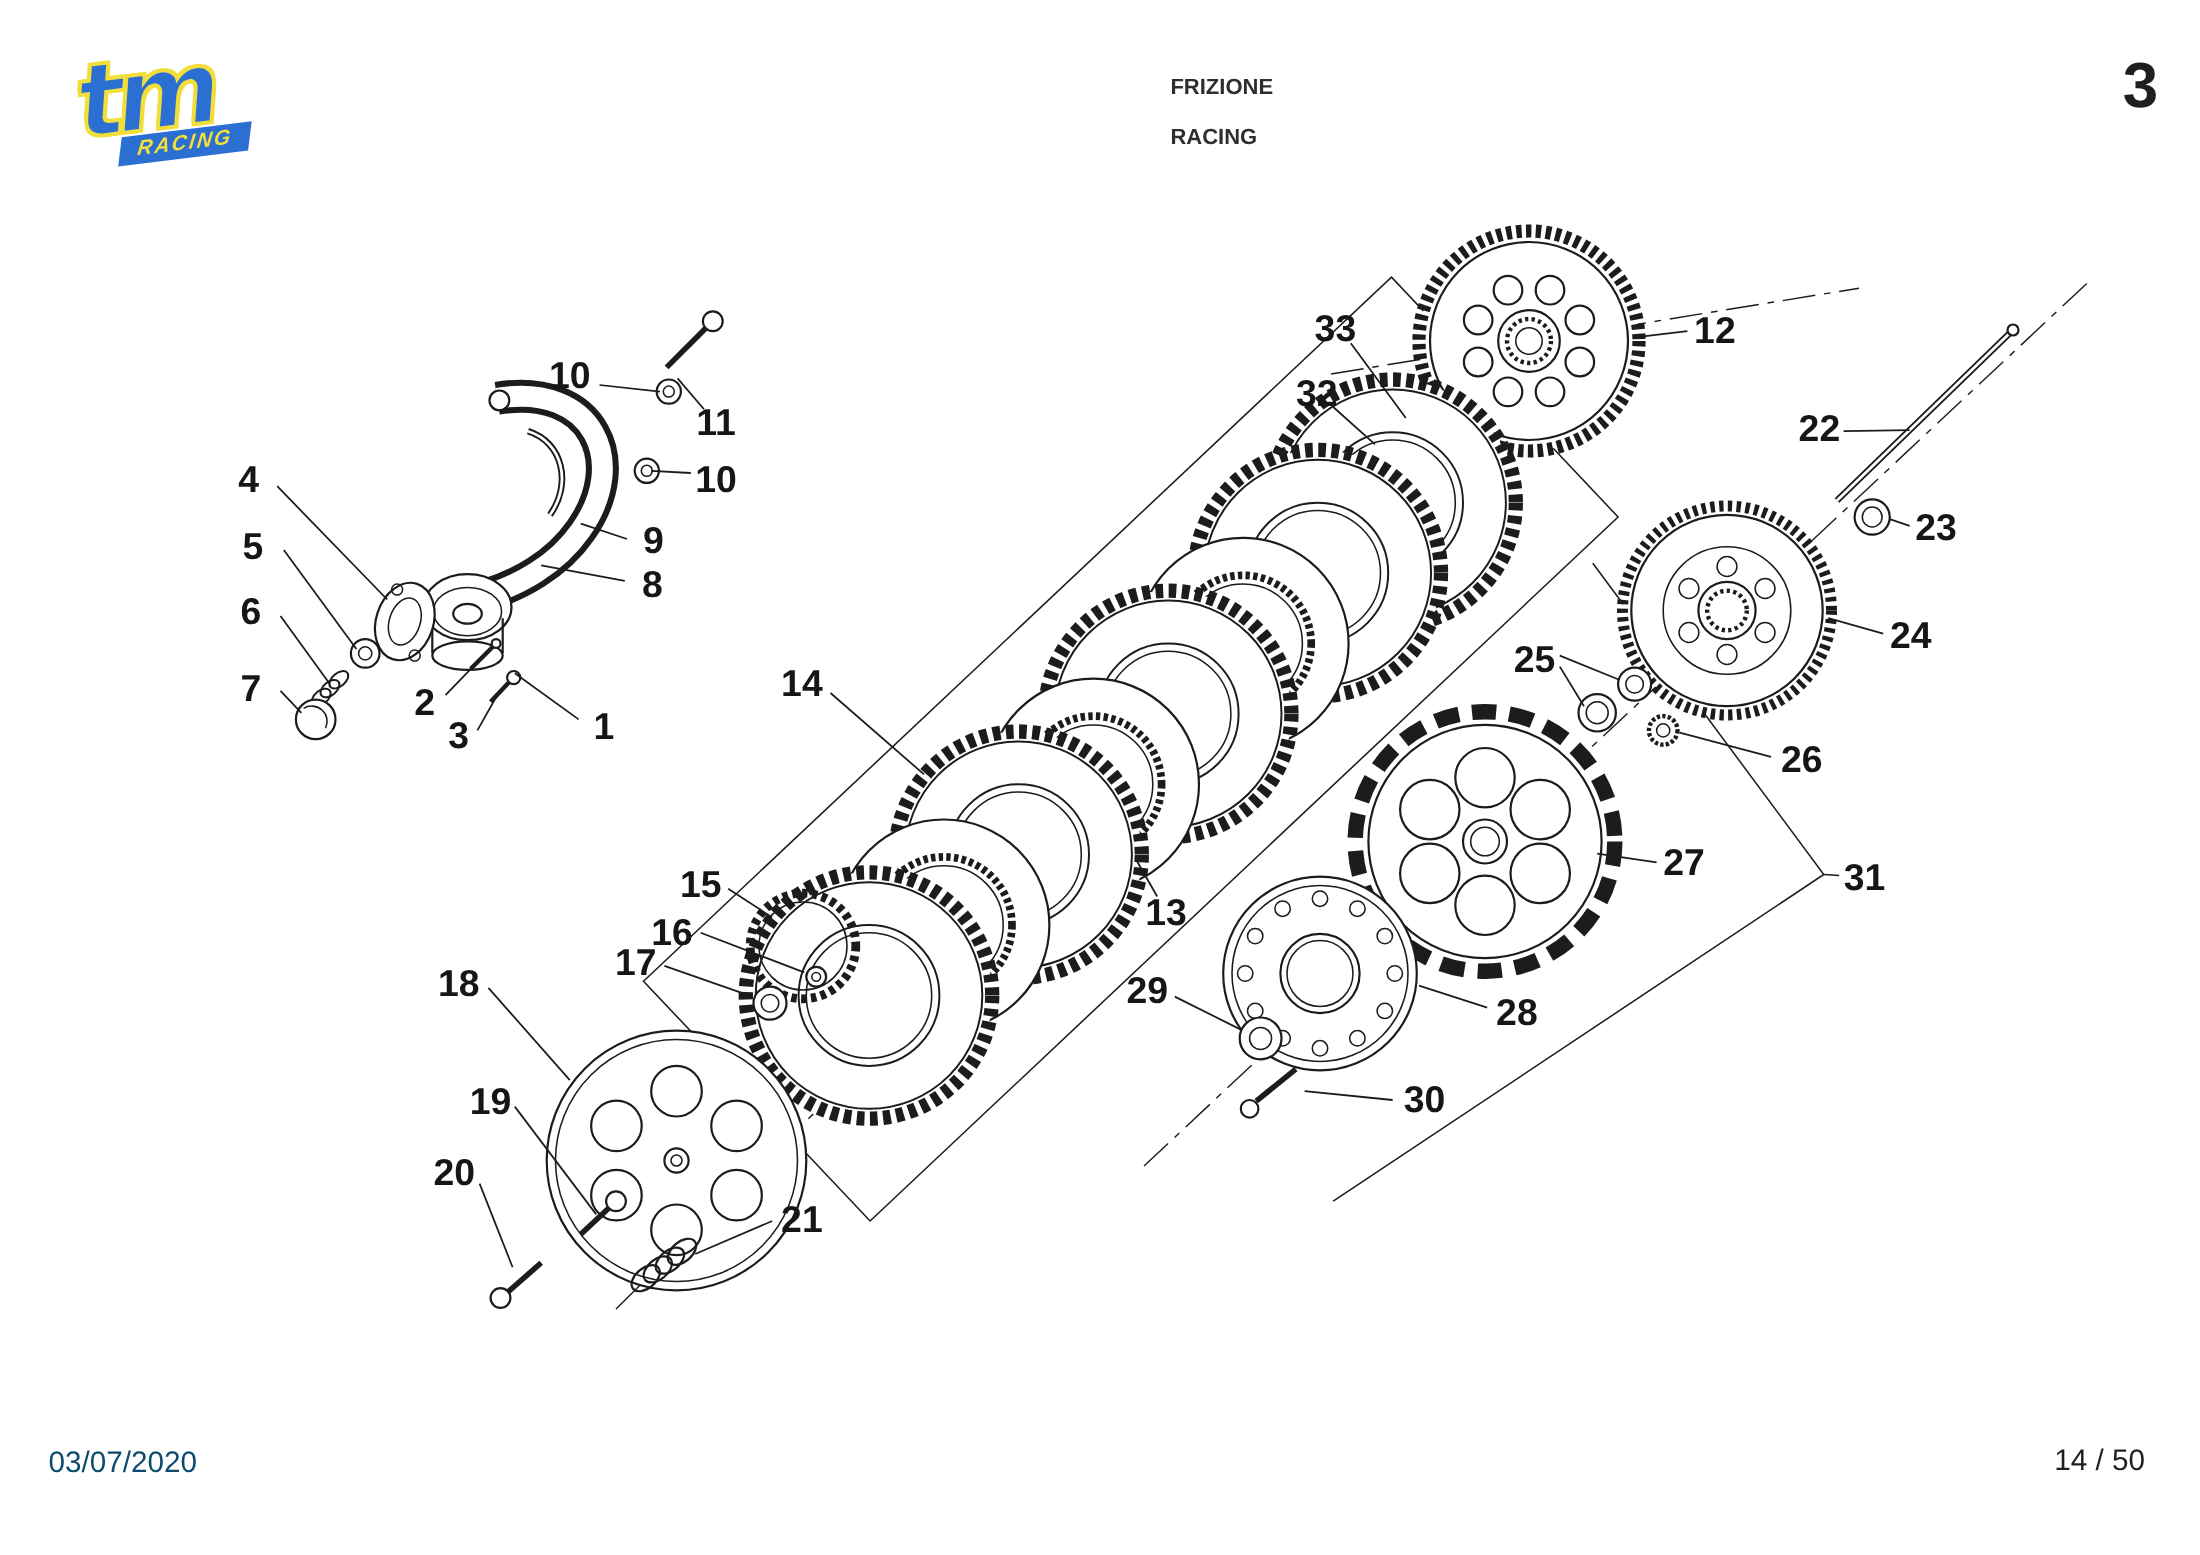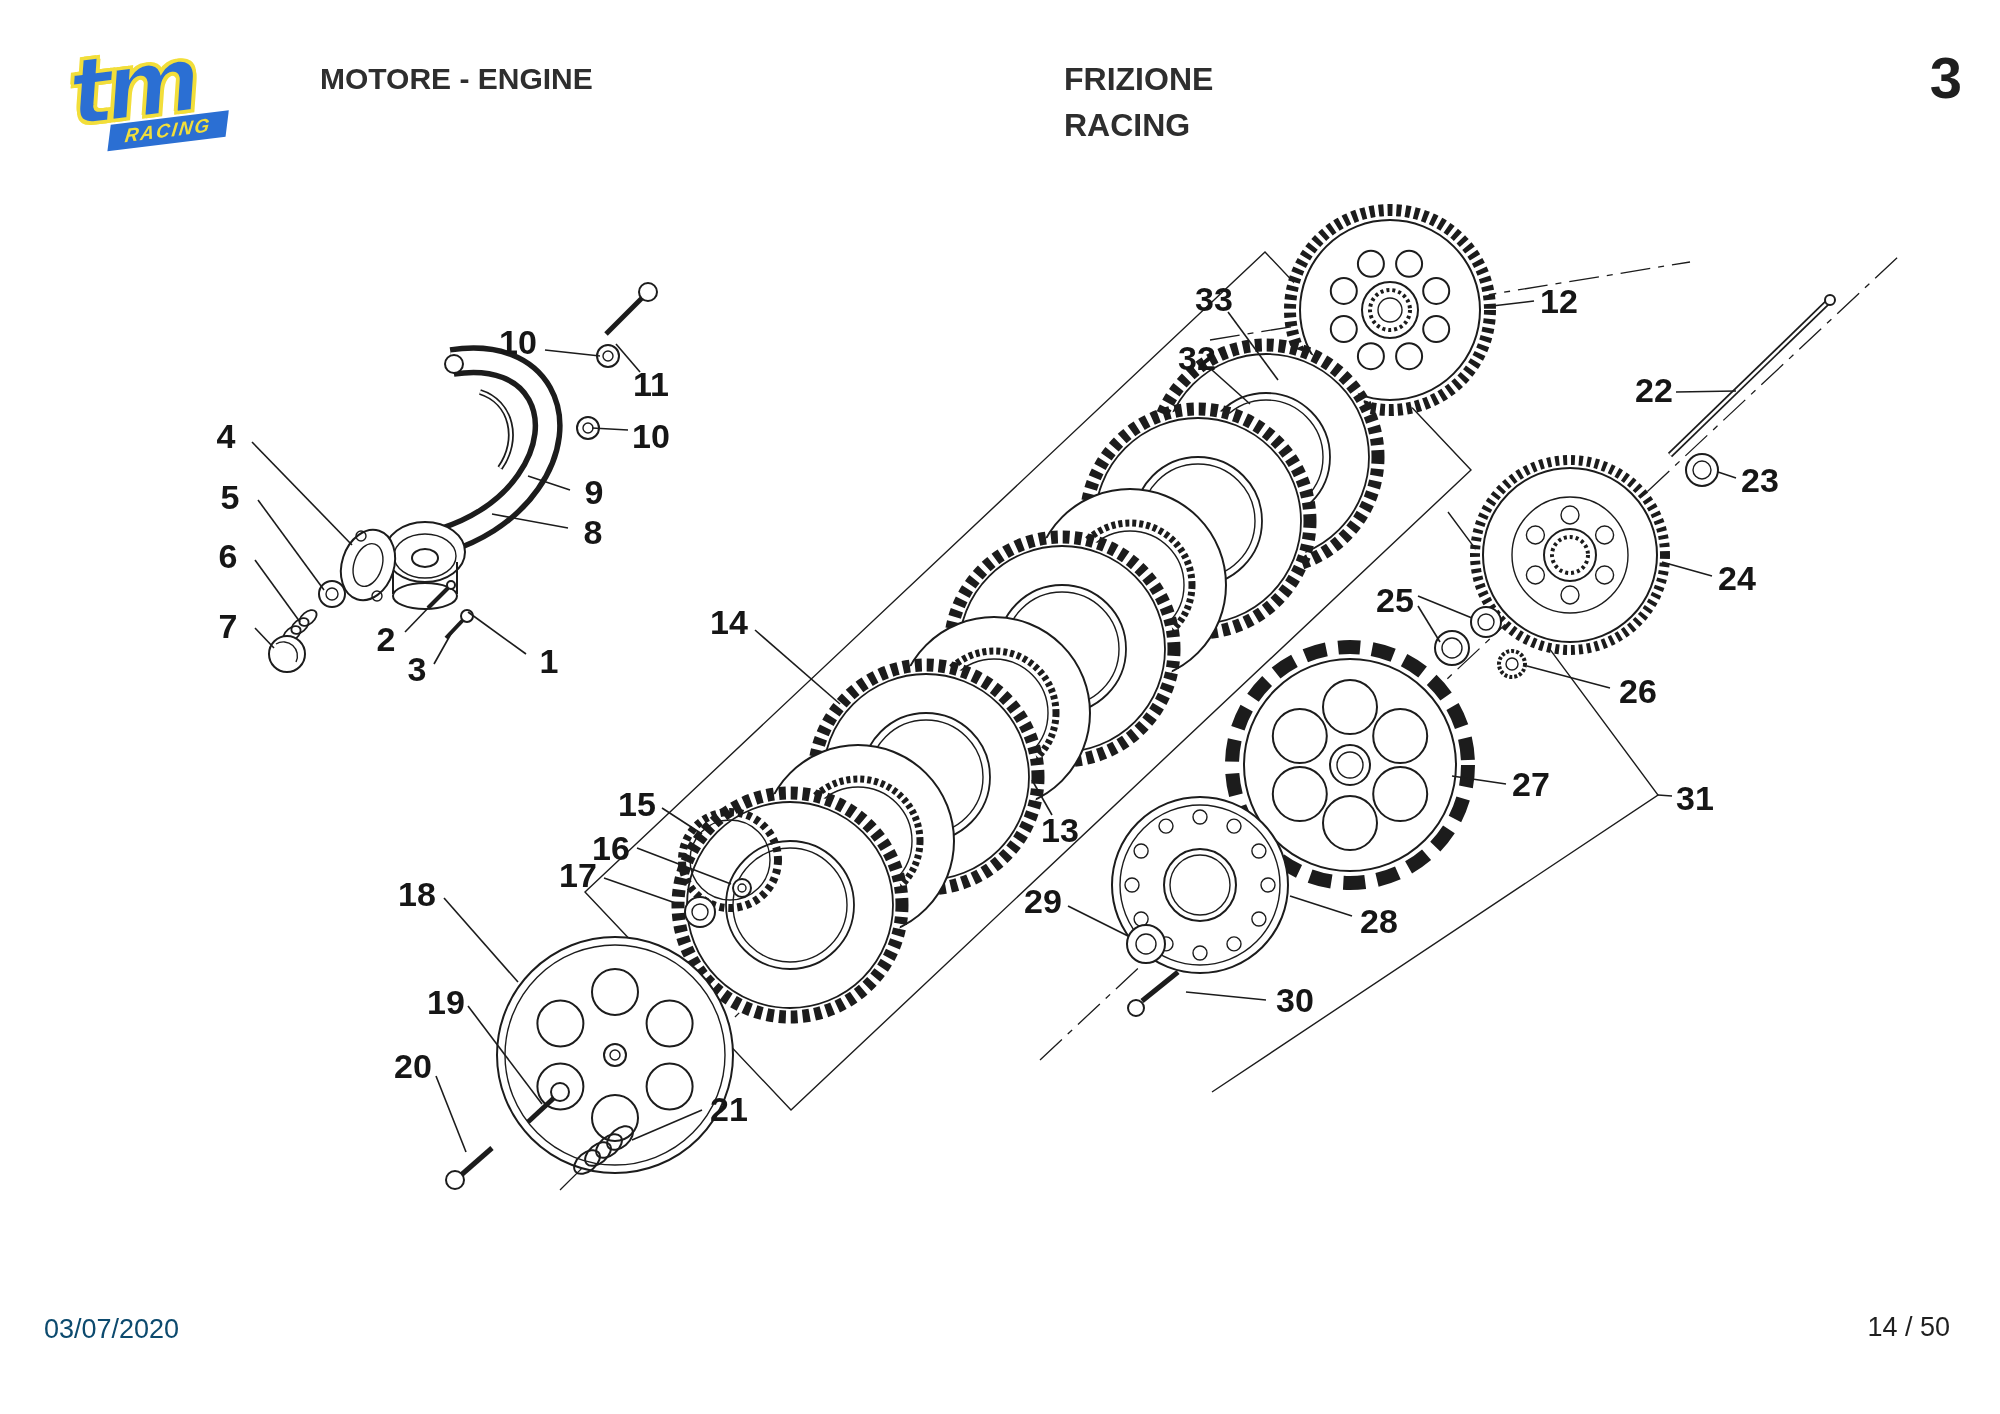--- a/index.html
+++ b/index.html
@@ -16,21 +16,21 @@
     text-shadow:2px 2px 0 #f2de3a, -2px -2px 0 #f2de3a, 2px -2px 0 #f2de3a, -2px 2px 0 #f2de3a;
   }
   .logo-racing{
     display:inline-block;background:#2b6fd3;color:#f2de3a;
     font-style:italic;font-weight:bold;font-size:19px;letter-spacing:2px;
     padding:2px 16px;margin-left:34px;margin-top:-4px;transform:skewX(-14deg);
   }
   .hdr-left{position:absolute;left:320px;top:56px;color:#2e2e2e;}
   .hdr-left .l1,.hdr-left .l2{font-size:30px;font-weight:bold;line-height:46px;}
   .hdr-center{position:absolute;left:1064px;top:56px;color:#2e2e2e;}
-  .hdr-center .l1,.hdr-center .l2{font-size:32px;font-weight:bold;line-height:46px;}
+  .hdr-center .l1,.hdr-center .l2{font-size:20px;font-weight:bold;line-height:46px;}
   .section-num{position:absolute;right:38px;top:44px;font-size:58px;font-weight:bold;color:#1f1f1f;}
   
   .footer-date{position:absolute;left:44px;top:1314px;font-size:27px;color:#0c4a6e;text-align:right;}
   .footer-page{position:absolute;right:50px;top:1312px;font-size:27px;color:#1f1f1f;}
   
   .diagram{position:absolute;left:0;top:0;width:2000px;height:1414px;}
   .ln{fill:none;stroke:#1c1c1c;stroke-width:2;}
   .fw{fill:#ffffff;stroke:#1c1c1c;stroke-width:2;}
   .thin{fill:none;stroke:#1c1c1c;stroke-width:1.4;}
   .leader{stroke:#1c1c1c;stroke-width:1.6;}
@@ -44,21 +44,20 @@
 <body>
 
 <div class="page">
 
   <div class="logo">
     <div class="logo-tm">tm</div>
     <div class="logo-racing">RACING</div>
   </div>
 
   <div class="hdr-left">
-    <div class="l2">MOTORE - ENGINE</div>
   </div>
 
   <div class="hdr-center">
     <div class="l1">FRIZIONE</div>
     <div class="l2">RACING</div>
   </div>
 
   <div class="section-num">3</div>
 
   <svg class="diagram" viewBox="0 0 2000 1414" xmlns="http://www.w3.org/2000/svg">

